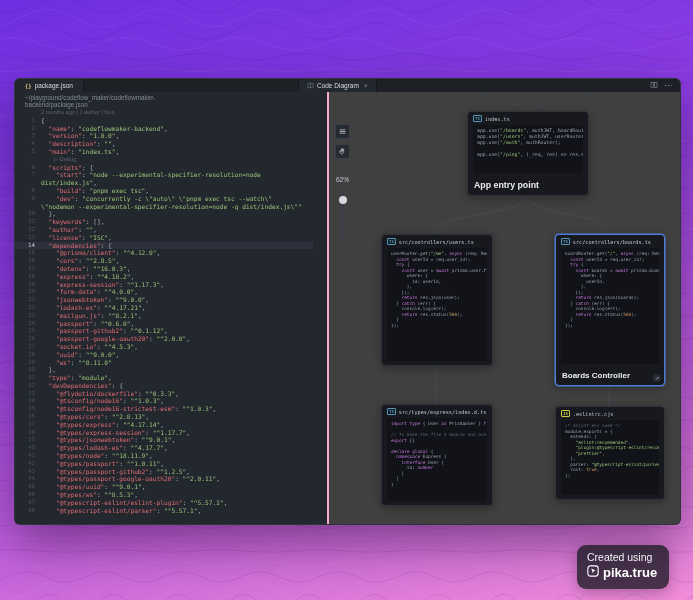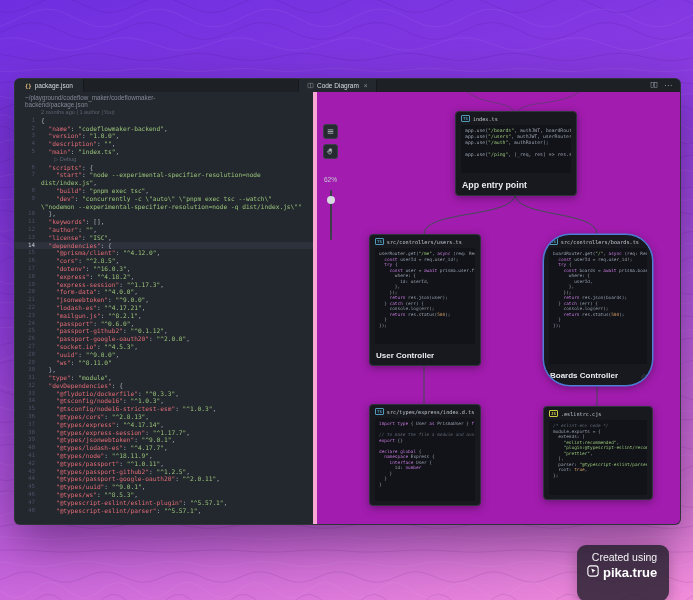--- a/index.html
+++ b/index.html
@@ -30,21 +30,21 @@
   .crow{display:flex;line-height:7.8px;}
   .crow.active{background:#2c313c;}
   .ln{width:20px;flex:0 0 20px;text-align:right;padding-right:6px;color:#495162;font-size:5.8px;}
   .crow.active .ln{color:#c8ccd4;}
   .ct{flex:1;font-size:6.2px;color:#abb2bf;white-space:pre-wrap;overflow-wrap:anywhere;padding-right:4px;}
   .ct.lens{color:#5c6370;font-size:5.6px;font-family:"Liberation Sans",sans-serif;}
   .ct.lens.ind{padding-left:13px;}
   .jk{color:#e06c75;} .js{color:#98c379;} .pp{color:#abb2bf;}
 
   
-  .panel{flex:1;position:relative;background:#a21caf;overflow:hidden;border-left:4px solid #f9a8d4;}
+  .panel{flex:1;position:relative;background:#404040;overflow:hidden;border-left:2px solid #f9a8d4;margin-left:14px;}
   .edges{position:absolute;left:0;top:0;z-index:1;pointer-events:none;}
   .edges path{stroke:#454b55;fill:none;stroke-width:1;}
   .edges path.faint{opacity:.55;}
   #nodes{position:absolute;inset:0;z-index:2;}
   .node{position:absolute;background:#17191e;border:1px solid #2f343c;border-radius:4px;display:flex;
     flex-direction:column;overflow:hidden;box-shadow:0 2px 8px rgba(0,0,0,.35);}
   .node.sel{border-color:#4e7ed8;box-shadow:0 0 0 .5px #4e7ed8,0 2px 8px rgba(0,0,0,.35);}
   .nhead{display:flex;align-items:center;gap:3px;padding:3px 5px 2px;font-size:5.2px;color:#c2c8d2;
     font-family:"DejaVu Sans Mono",monospace;white-space:nowrap;overflow:hidden;}
   .nbadge{font-size:4px;font-weight:bold;border-radius:1px;padding:0 1px;line-height:5px;}
@@ -63,21 +63,21 @@
   .dtoolbar{position:absolute;left:6px;top:32px;z-index:3;display:flex;flex-direction:column;align-items:center;gap:5px;}
   .dbtn{width:15px;height:15px;background:#262a31;border:1px solid #3a3f48;border-radius:3px;
     display:flex;align-items:center;justify-content:center;padding:0;cursor:pointer;}
   .zoom{margin-top:12px;font-size:6.5px;color:#c7ccd4;}
   .slider{position:relative;width:15px;height:50px;margin-top:2px;}
   .slider .track{position:absolute;left:6.5px;top:0;bottom:0;width:2px;background:#3a3f48;border-radius:1px;}
   .slider .thumb{position:absolute;left:3.5px;top:6px;width:8px;height:8px;border-radius:50%;background:#d6dae0;}
 
   
   .badge{position:absolute;left:577px;top:545px;background:rgba(26,26,34,.78);border-radius:9px;
-    padding:6px 12px 21px 10px;color:#fff;box-shadow:0 4px 14px rgba(0,0,0,.25);text-align:right;}
+    padding:6px 12px 9px 10px;color:#fff;box-shadow:0 4px 14px rgba(0,0,0,.25);}
   .b1{font-size:10.5px;color:#f3f4f6;}
   .b2{display:flex;align-items:center;gap:4px;font-size:13px;font-weight:bold;margin-top:2px;}
 </style>
 </head>
 <body>
 
 <div class="stage">
   <svg id="waves">
       <path d="M-10 -11.2 L-2 -8.7 L6 -6.0 L14 -3.9 L22 -3.0 L30 -3.7 L38 -5.7 L46 -8.3 L54 -10.9 L62 -12.6 L70 -12.9 L78 -11.7 L86 -9.4 L94 -6.6 L102 -4.3 L110 -3.1 L118 -3.4 L126 -5.1 L134 -7.6 L142 -10.3 L150 -12.3 L158 -13.0 L166 -12.1 L174 -10.0 L182 -7.3 L190 -4.8 L198 -3.2 L206 -3.1 L214 -4.5 L222 -7.0 L230 -9.7 L238 -11.9 L246 -13.0 L254 -12.5 L262 -10.7 L270 -8.0 L278 -5.4 L286 -3.5 L294 -3.0 L302 -4.1 L310 -6.3 L318 -9.0 L326 -11.5 L334 -12.9 L342 -12.8 L350 -11.2 L358 -8.7 L366 -6.0 L374 -3.9 L382 -3.0 L390 -3.7 L398 -5.6 L406 -8.3 L414 -10.9 L422 -12.6 L430 -12.9 L438 -11.7 L446 -9.4 L454 -6.6 L462 -4.3 L470 -3.1 L478 -3.4 L486 -5.1 L494 -7.6 L502 -10.3 L510 -12.3 L518 -13.0 L526 -12.1 L534 -10.0 L542 -7.3 L550 -4.8 L558 -3.2 L566 -3.1 L574 -4.5 L582 -7.0 L590 -9.7 L598 -11.9 L606 -13.0 L614 -12.5 L622 -10.7 L630 -8.0 L638 -5.4 L646 -3.5 L654 -3.0 L662 -4.1 L670 -6.3 L678 -9.0 L686 -11.5 L694 -12.8 L702 -12.8 " fill="none" stroke="rgba(255,255,255,0.06)" stroke-width="1"></path>
       <path d="M-10 8.6 L-2 11.3 L6 12.5 L14 12.0 L22 9.7 L30 6.4 L38 2.7 L46 -0.4 L54 -2.3 L62 -2.4 L70 -0.8 L78 2.3 L86 5.9 L94 9.4 L102 11.8 L110 12.6 L118 11.6 L126 9.0 L134 5.5 L142 1.8 L150 -1.1 L158 -2.5 L166 -2.1 L174 -0.1 L182 3.2 L190 6.9 L198 10.1 L206 12.2 L214 12.5 L222 11.0 L230 8.2 L238 4.5 L246 1.0 L254 -1.6 L262 -2.6 L270 -1.8 L278 0.6 L286 4.1 L294 7.8 L302 10.8 L310 12.4 L318 12.3 L326 10.4 L334 7.3 L342 3.6 L350 0.2 L358 -2.0 L366 -2.5 L374 -1.3 L382 1.4 L390 5.0 L398 8.6 L406 11.3 L414 12.5 L422 12.0 L430 9.7 L438 6.4 L446 2.7 L454 -0.5 L462 -2.3 L470 -2.4 L478 -0.7 L486 2.3 L494 6.0 L502 9.4 L510 11.8 L518 12.6 L526 11.5 L534 9.0 L542 5.4 L550 1.8 L558 -1.1 L566 -2.5 L574 -2.1 L582 -0.1 L590 3.2 L598 6.9 L606 10.1 L614 12.2 L622 12.5 L630 11.0 L638 8.1 L646 4.5 L654 1.0 L662 -1.6 L670 -2.6 L678 -1.8 L686 0.7 L694 4.1 L702 7.8 " fill="none" stroke="rgba(40,0,80,0.10)" stroke-width="1"></path>
@@ -400,23 +400,22 @@
       where: {
         id: userId,
       },
     });
     <span class="kw">return</span> res.json(user);
   } <span class="kw">catch</span> (err) {
     console.log(err);
     <span class="kw">return</span> res.status(<span class="n">500</span>);
   }
 });</div>
-              <div class="nlabel">User Controller</div>
-            </div>
-            <div class="node sel" style="left: 226px; top: 142px; width: 108px; height: 150px; border-radius: 27px;">
+            </div>
+            <div class="node sel" style="left: 226px; top: 142px; width: 108px; height: 150px;">
               <div class="nhead">
                 <span class="nbadge ts">TS</span>
                 <span>src/controllers/boards.ts</span>
               </div>
               <div class="ncode">boardRouter.get(<span class="s">"/"</span>, <span class="kw">async</span> (req: Request, res: Response) =&gt; {
   <span class="kw">const</span> userId = req.user_id!;
   <span class="kw">try</span> {
     <span class="kw">const</span> boards = <span class="kw">await</span> prisma.board.findMany({
       where: {
         userId,

